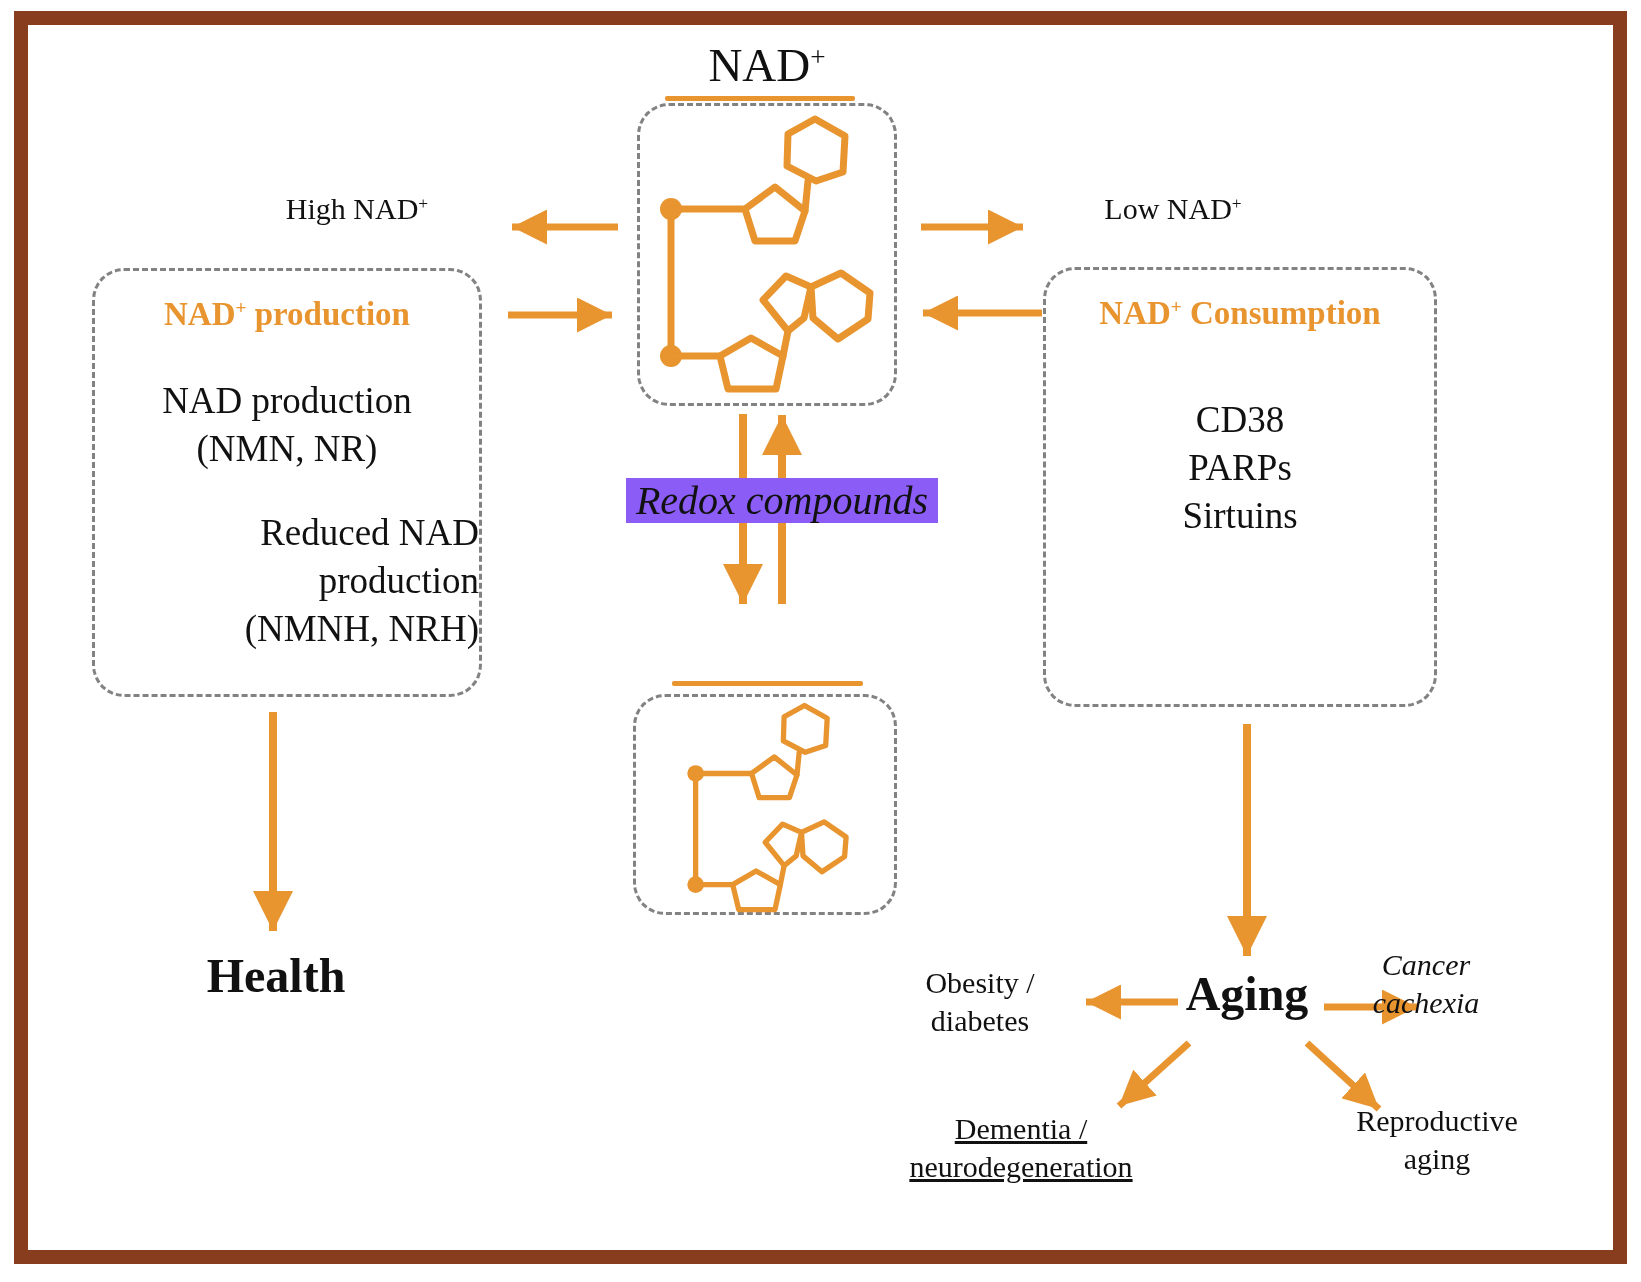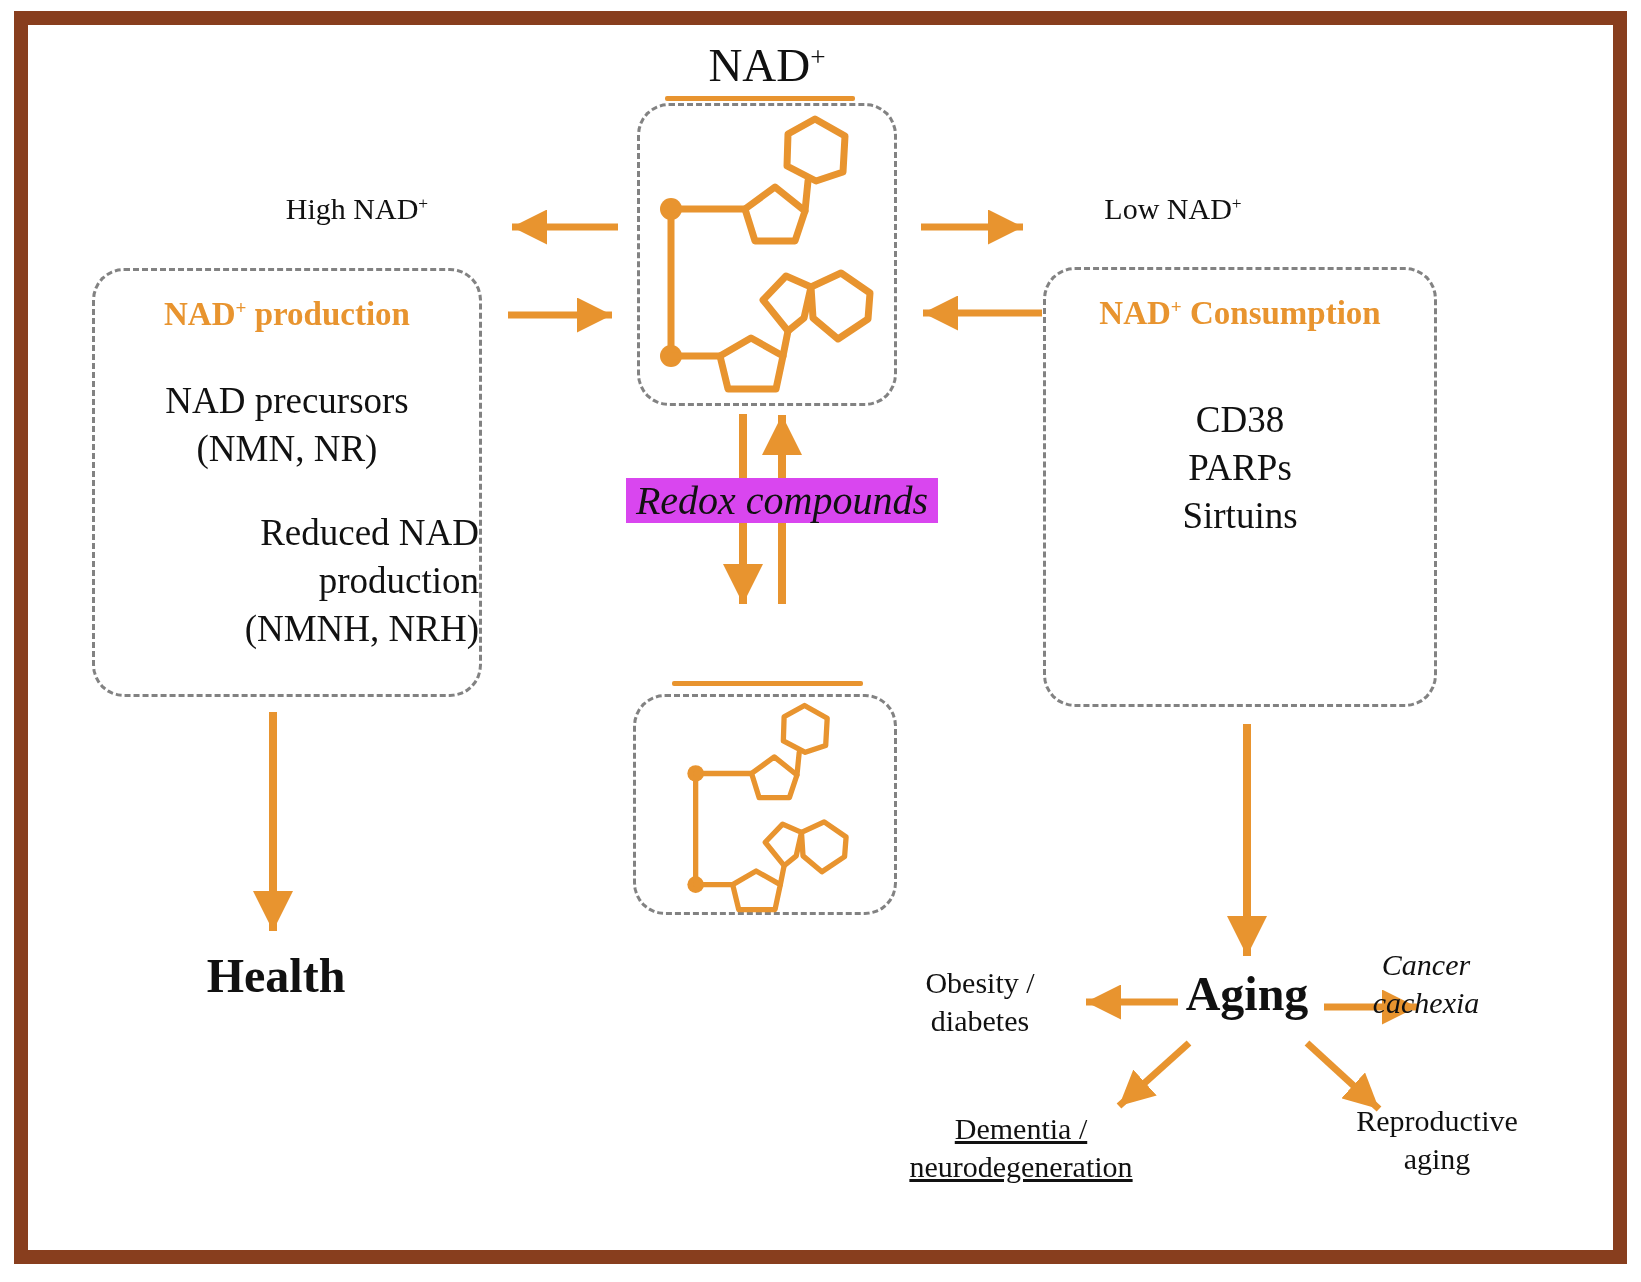--- a/index.html
+++ b/index.html
@@ -18,21 +18,21 @@
     position:absolute;left:14px;top:11px;width:1613px;height:1253px;
     border:14px solid var(--frame);box-sizing:border-box;pointer-events:none;
   }
   .t{text-align:center;}
   .title{font-size:47px;}
   .label46{font-size:30px;line-height:1.27;}
   .label48{font-size:48px;font-weight:bold;}
   .boxhead{font-size:33px;font-weight:bold;color:var(--accent);text-align:center;line-height:1.2;}
   .boxtext{font-size:37px;line-height:1.3;text-align:center;}
   .redox{font-style:italic;font-size:40px;}
-  .redox span{background:#d946ef;padding:0 10px;}
+  .redox span{background:#8b5cf6;padding:0 10px;}
   .underline{background:var(--accent);height:5px;border-radius:2px;}
   .dashed{
     border:3px dashed var(--dash);border-radius:32px;box-sizing:border-box;background:transparent;
   }
   sup{font-size:58%;line-height:0;vertical-align:baseline;position:relative;top:-0.55em;}
   .overlay{position:absolute;left:0;top:0;width:1641px;height:1282px;z-index:1;pointer-events:none;}
   .lbl{z-index:2;}
   .mol{stroke:#E8942F;fill:none;stroke-width:7;stroke-linejoin:round;stroke-linecap:round;}
   .mol-dot{fill:#E8942F;stroke:none;}
   .arrow{stroke:#E8942F;}
@@ -99,21 +99,21 @@
   </div>
   <div class="abs t label46 lbl" style="left:1023px;top:190px;width:300px;">
     <span>Low NAD</span><sup>+</sup>
   </div>
 
   <div class="abs dashed" style="left:92px;top:268px;width:390px;height:429px;padding-top:24px;">
     <div class="boxhead">
       <span>NAD</span><sup>+</sup><span> production</span>
     </div>
     <div class="boxtext" style="margin-top:42px;">
-      <div>NAD precursors</div>
+      <div>NAD production</div>
       <div>(NMN, NR)</div>
     </div>
     <div class="boxtext" style="margin-top:36px;text-align:right;">
       <div>Reduced NAD</div>
       <div>production</div>
       <div>(NMNH, NRH)</div>
     </div>
   </div>
 
   <div class="abs dashed" style="left:1043px;top:267px;width:394px;height:440px;padding-top:24px;">

